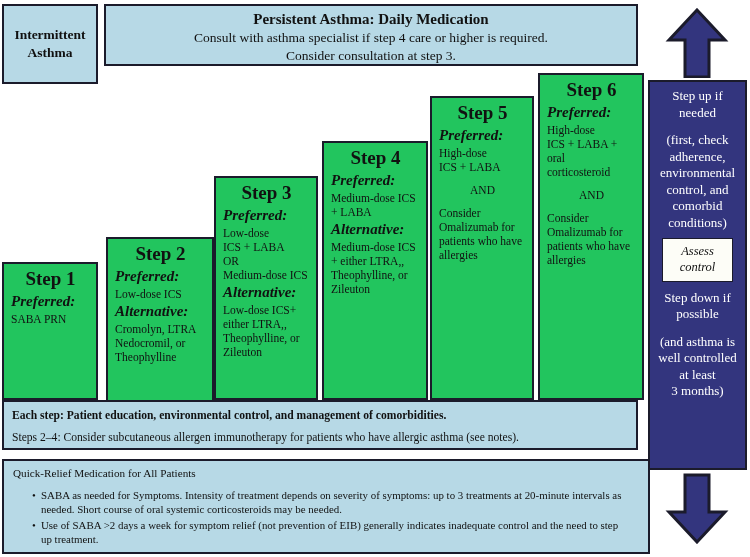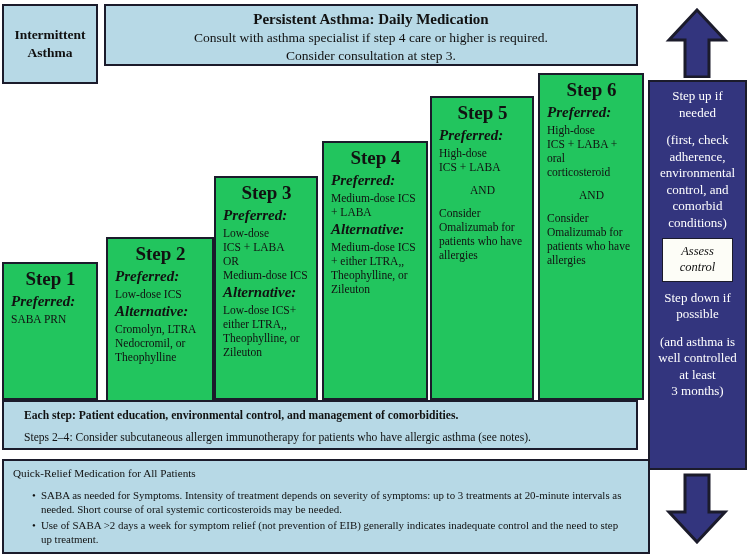--- a/index.html
+++ b/index.html
@@ -52,21 +52,21 @@
     font-weight:bold;font-style:italic;font-size:15px;
     line-height:1.2;margin:1px 0 2px 0;
   }
   .step .body{font-size:11.5px;line-height:1.22;}
   .step .gap{height:9px;}
   .step .ctr{text-align:center;}
 
   
   #eachstep{
     left:2px;top:400px;width:636px;height:50px;
-    padding:6px 20px;
+    padding:6px 8px;
   }
   #eachstep .b1{font-weight:bold;font-size:11.6px;line-height:1.3;}
   #eachstep .b2{font-size:11.6px;line-height:1.3;margin-top:7px;}
 
   #quickrelief{
     left:2px;top:459px;width:648px;height:95px;
     padding:6px 9px;
   }
   #quickrelief .title{font-size:11.2px;margin-bottom:9px;}
   #quickrelief ul{margin:8px;padding:0 0 0 11px;list-style:none;}

